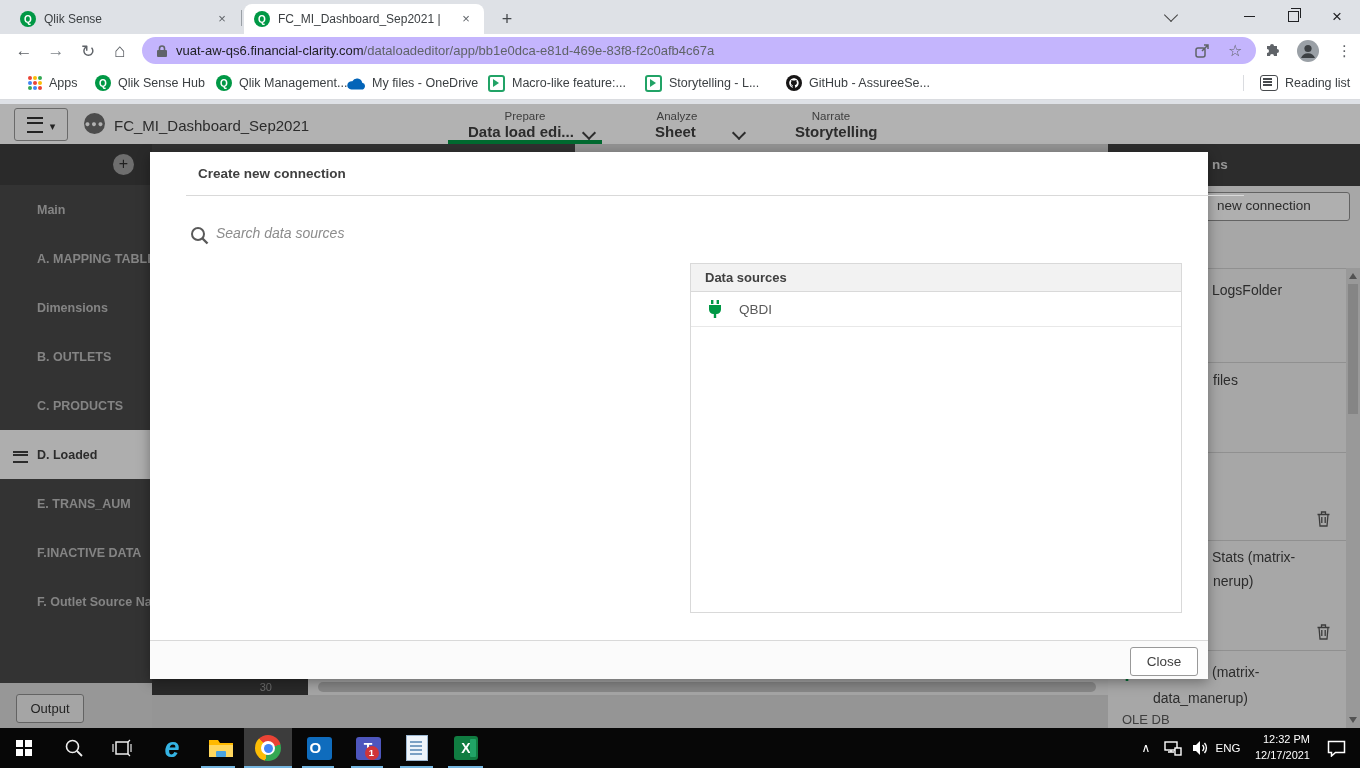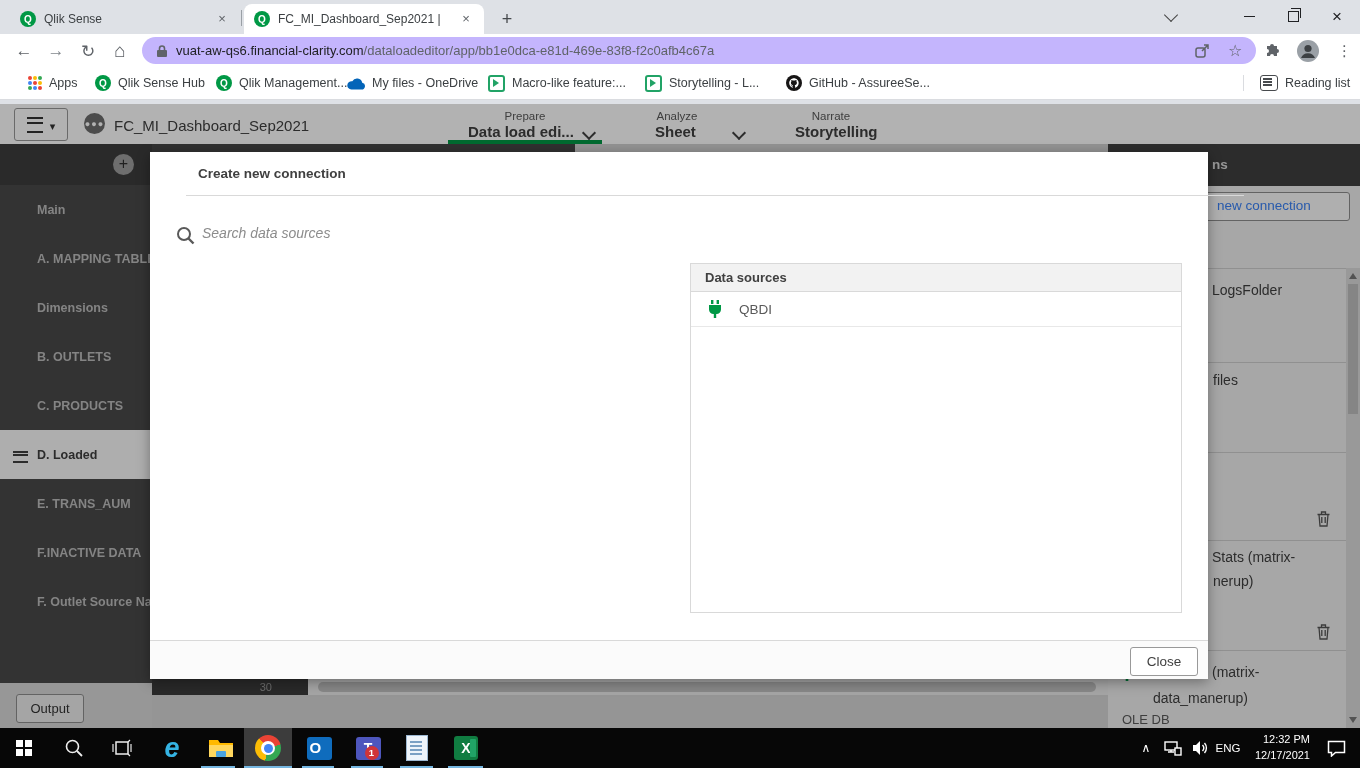--- a/index.html
+++ b/index.html
@@ -87,35 +87,35 @@
   .gutter{position:absolute;left:152px;top:679px;width:156px;height:16px;background:#3c3c3c;color:#9a9a9a;
           font-size:11px;text-align:right;padding-right:36px;box-sizing:border-box;line-height:16px;}
   .hscroll{position:absolute;left:308px;top:679px;width:900px;height:16px;background:#ececec;}
   .hthumb{position:absolute;left:10px;top:3px;width:778px;height:10px;background:#c2c2c2;border-radius:5px;}
   .botgray{position:absolute;left:152px;top:695px;width:1056px;height:33px;background:#d6d6d6;}
   
   .rpanel{position:absolute;left:1108px;top:144px;width:252px;height:584px;background:#f0f0f0;overflow:hidden;}
   .rphead{position:absolute;left:0;top:0;width:252px;height:42px;background:#404040;}
   .rphead span{position:absolute;left:104px;top:13px;font-size:13.5px;font-weight:bold;color:#d9d9d9;}
   .rpbtn{position:absolute;left:12px;top:48px;width:228px;height:27px;border:1px solid #8f8f8f;border-radius:3px;background:#fbfbfb;}
-  .rpbtn span{position:absolute;left:96px;top:5px;font-size:13.5px;color:#3b82f6;white-space:nowrap;}
+  .rpbtn span{position:absolute;left:96px;top:5px;font-size:13.5px;color:#404040;white-space:nowrap;}
   .rpsep{position:absolute;left:0;width:238px;height:1px;background:#cfcfcf;}
   .rpname{position:absolute;font-size:14px;color:#404040;white-space:nowrap;}
   .rptype{position:absolute;font-size:13px;color:#595959;}
   .trash{position:absolute;width:15px;height:17px;}
   .vscroll{position:absolute;left:238px;top:124px;width:14px;height:460px;background:#dcdcdc;}
   .varr{position:absolute;left:3px;width:0;height:0;border-left:4px solid transparent;border-right:4px solid transparent;}
   .vthumb{position:absolute;left:2px;top:16px;width:10px;height:130px;background:#bfbfbf;}
   
   .dim{position:absolute;left:0;top:104px;width:1360px;height:624px;background:rgba(0,0,0,0.30);z-index:40;}
   .modal{position:absolute;left:150px;top:152px;width:1058px;height:527px;background:#fff;z-index:50;
          box-shadow:0 3px 12px rgba(0,0,0,0.35);}
   .mhead{position:absolute;left:4px;top:0;width:100%;height:44px;border-bottom:1px solid #d9d9d9;box-sizing:border-box;margin-left:32px;}
   .mhead span{position:absolute;left:12px;top:14px;font-size:13.5px;font-weight:bold;color:#404040;}
-  .msearch{position:absolute;left:26px;top:72px;width:700px;height:26px;}
+  .msearch{position:absolute;left:40px;top:72px;width:700px;height:26px;}
   .msearch input{position:absolute;left:24px;top:0;width:560px;border:none;outline:none;font-size:14px;
                  font-style:italic;color:#595959;background:transparent;font-family:inherit;}
   .msearch input::placeholder{color:#8c8c8c;font-style:italic;}
   .mcol{position:absolute;top:111px;height:350px;border:1px solid #d9d9d9;box-sizing:border-box;background:#fff;}
   .mcolhead{height:28px;background:#f2f2f2;border-bottom:1px solid #d9d9d9;box-sizing:border-box;
             font-size:13px;font-weight:bold;color:#404040;line-height:27px;padding-left:14px;}
   .mrow{height:34px;display:flex;align-items:center;gap:14px;padding-left:14px;border-bottom:1px solid #e8e8e8;
         font-size:13.5px;color:#595959;}
   .mfoot{position:absolute;left:0;bottom:0;width:100%;height:39px;background:#fbfbfb;border-top:1px solid #d9d9d9;box-sizing:border-box;margin-top:42px;}
   .mclose{position:absolute;right:10px;top:6px;width:66px;height:27px;background:#fff;border:1px solid #999;

